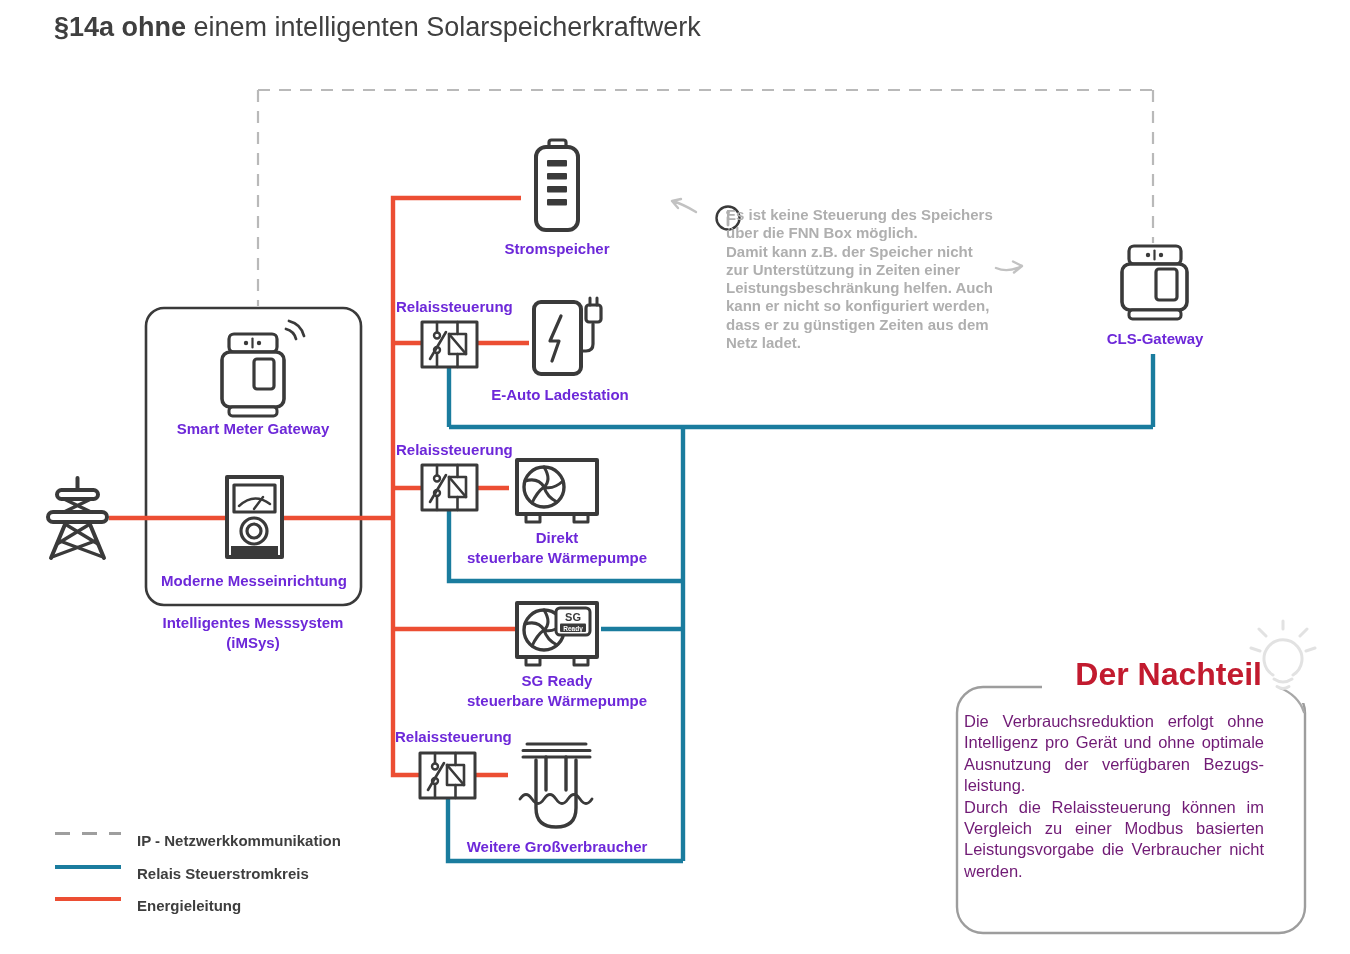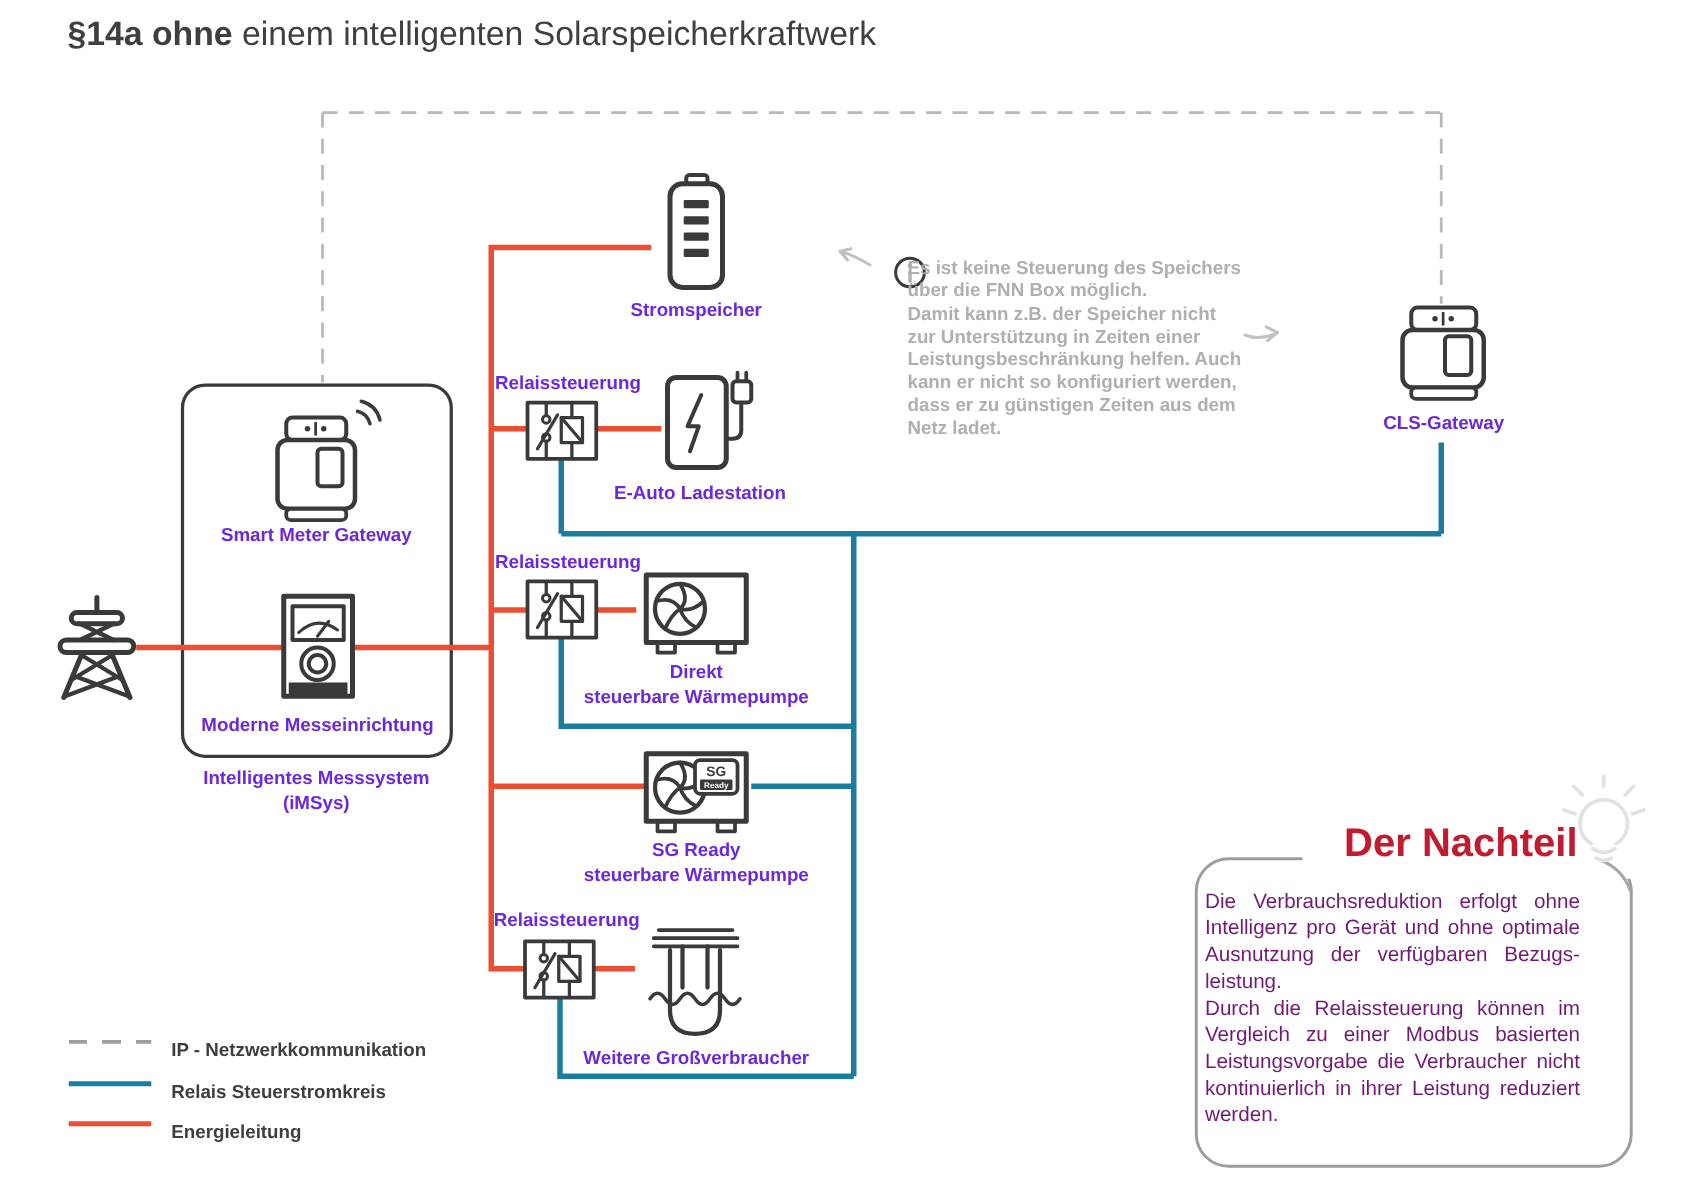--- a/index.html
+++ b/index.html
@@ -232,21 +232,20 @@
 
 <div class="nachteil-title">Der Nachteil</div>
 <div class="nachteil-body" id="nachteil-body">
       <div class="njust">Die Verbrauchsreduktion erfolgt ohne</div>
       <div class="njust">Intelligenz pro Gerät und ohne optimale</div>
       <div class="njust">Ausnutzung der verfügbaren Bezugs-</div>
       <div class="njust nlast">leistung.</div>
       <div class="njust">Durch die Relaissteuerung können im</div>
       <div class="njust">Vergleich zu einer Modbus basierten</div>
       <div class="njust">Leistungsvorgabe die Verbraucher nicht</div>
-      <div class="njust">kontinuierlich in ihrer Leistung reduziert</div>
       <div class="njust nlast">werden.</div>
     </div>
 
 <div class="legend" id="legend">
       <div class="legend-row">
         <div class="sw sw-dashed"></div>
         <div class="legend-label">IP - Netzwerkkommunikation</div>
       </div>
       <div class="legend-row">
         <div class="sw sw-relay"></div>

